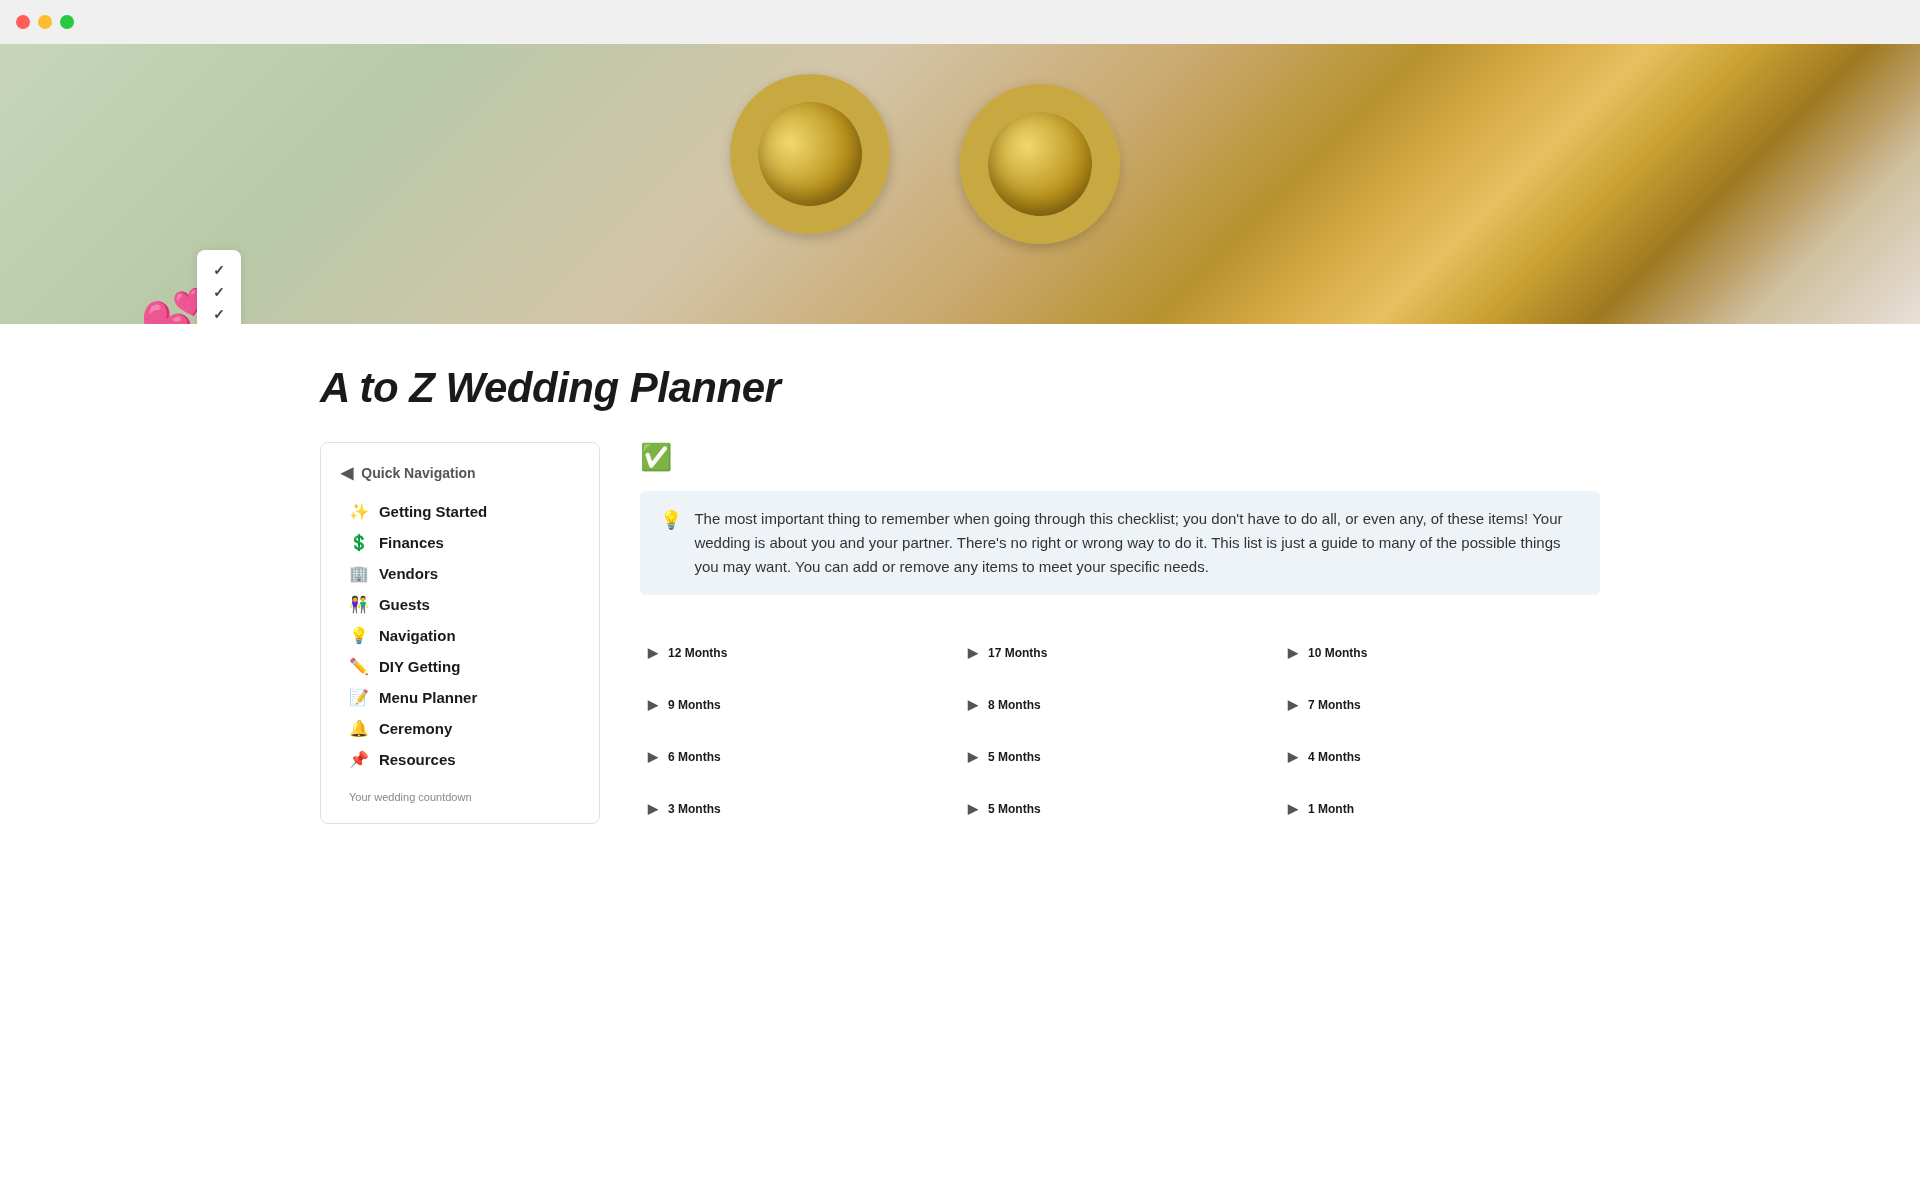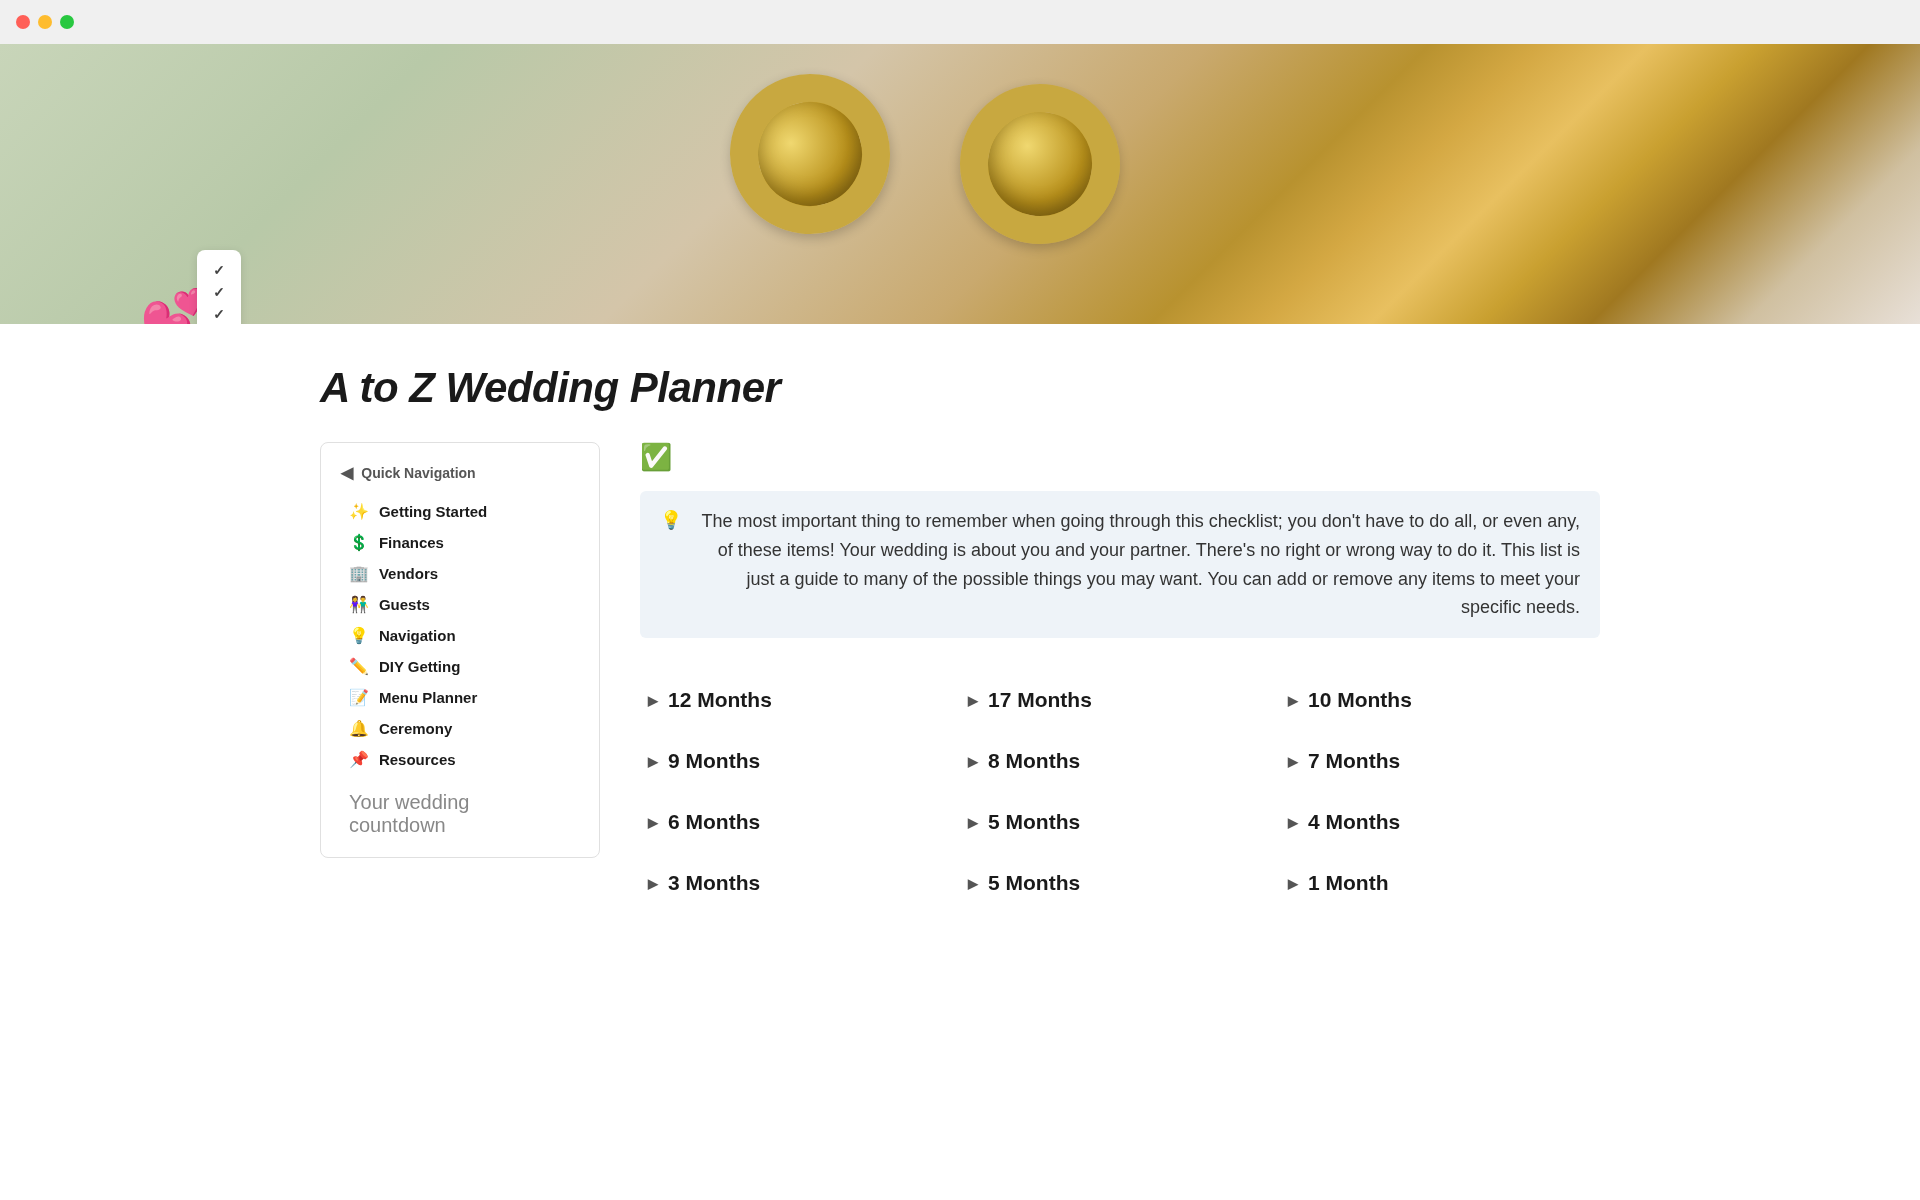--- a/index.html
+++ b/index.html
@@ -114,21 +114,21 @@
       padding: 6px 8px;
       border-radius: 4px;
       cursor: pointer;
       font-size: 15px;
       font-weight: 600;
       color: #1a1a1a;
       text-decoration: none;
     }
     .sidebar-item .item-icon { font-size: 16px; }
     .sidebar-countdown-label {
-      font-size: 20px;
+      font-size: 11px;
       color: #888;
       margin-top: 16px;
       padding: 0 8px;
     }
 
     
     .content-right {
       flex: 1;
     }
 
@@ -148,24 +148,23 @@
       background: #eef3f8;
       border-radius: 6px;
       padding: 16px 20px;
       margin-bottom: 32px;
       display: flex;
       gap: 12px;
       align-items: flex-start;
     }
     .info-icon { font-size: 18px; flex-shrink: 0; margin-top: 2px; }
     .info-text {
-      font-size: 18px;
+      font-size: 15px;
       color: #333;
       line-height: 1.6;
-      text-align: right;
     }
 
     
     .months-grid {
       display: grid;
       grid-template-columns: repeat(3, 1fr);
       gap: 0;
     }
     .month-item {
       display: flex;
@@ -174,21 +173,21 @@
       padding: 18px 8px;
       cursor: pointer;
       border-bottom: 1px solid transparent;
     }
     .month-arrow {
       color: #555;
       font-size: 13px;
       font-weight: 600;
     }
     .month-label {
-      font-size: 21px;
+      font-size: 12px;
       font-weight: 700;
       color: #1a1a1a;
     }
 
     
     .rings-area {
       position: absolute;
       top: 0; left: 0; right: 0; bottom: 0;
       display: flex;
       align-items: center;

